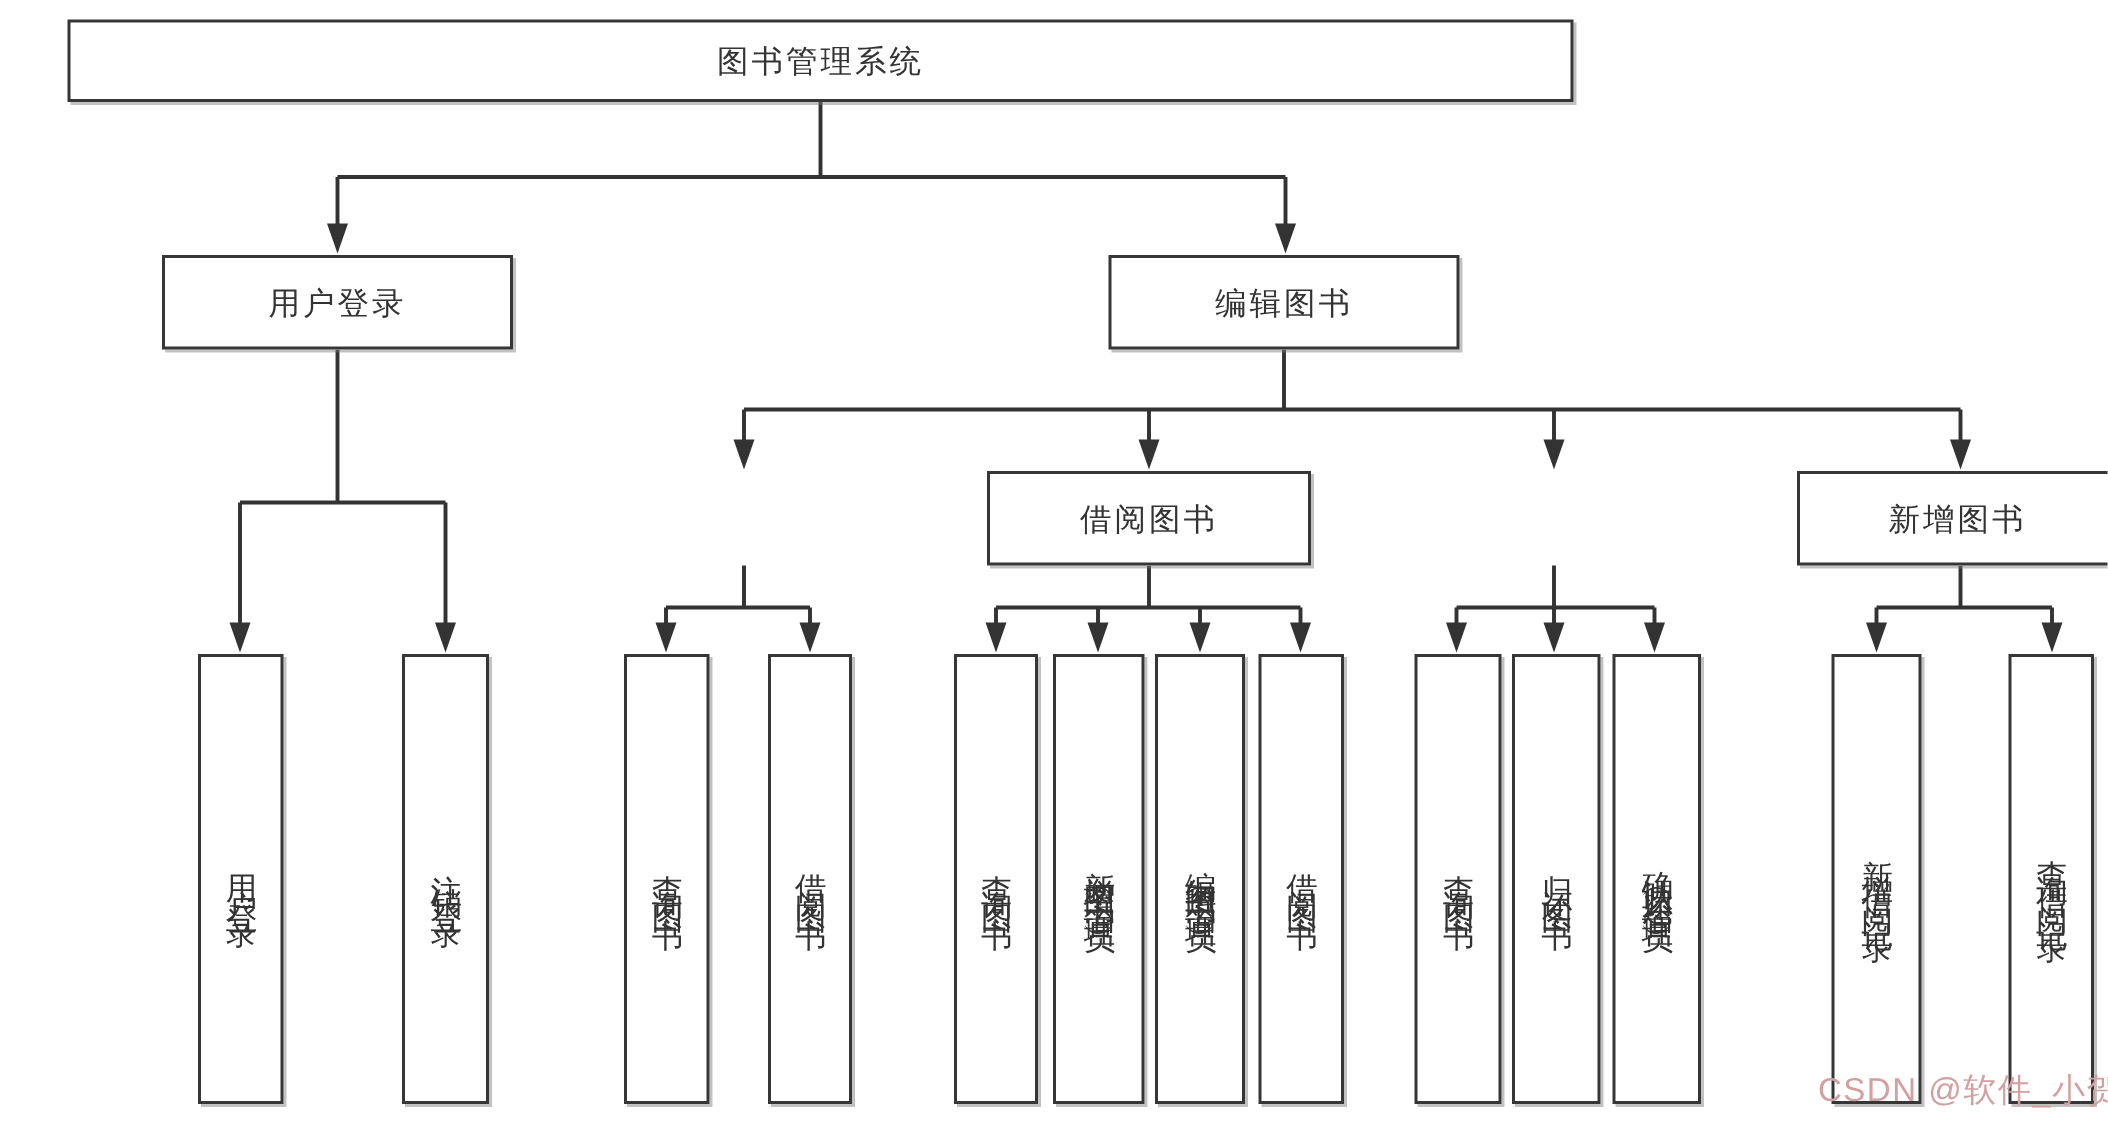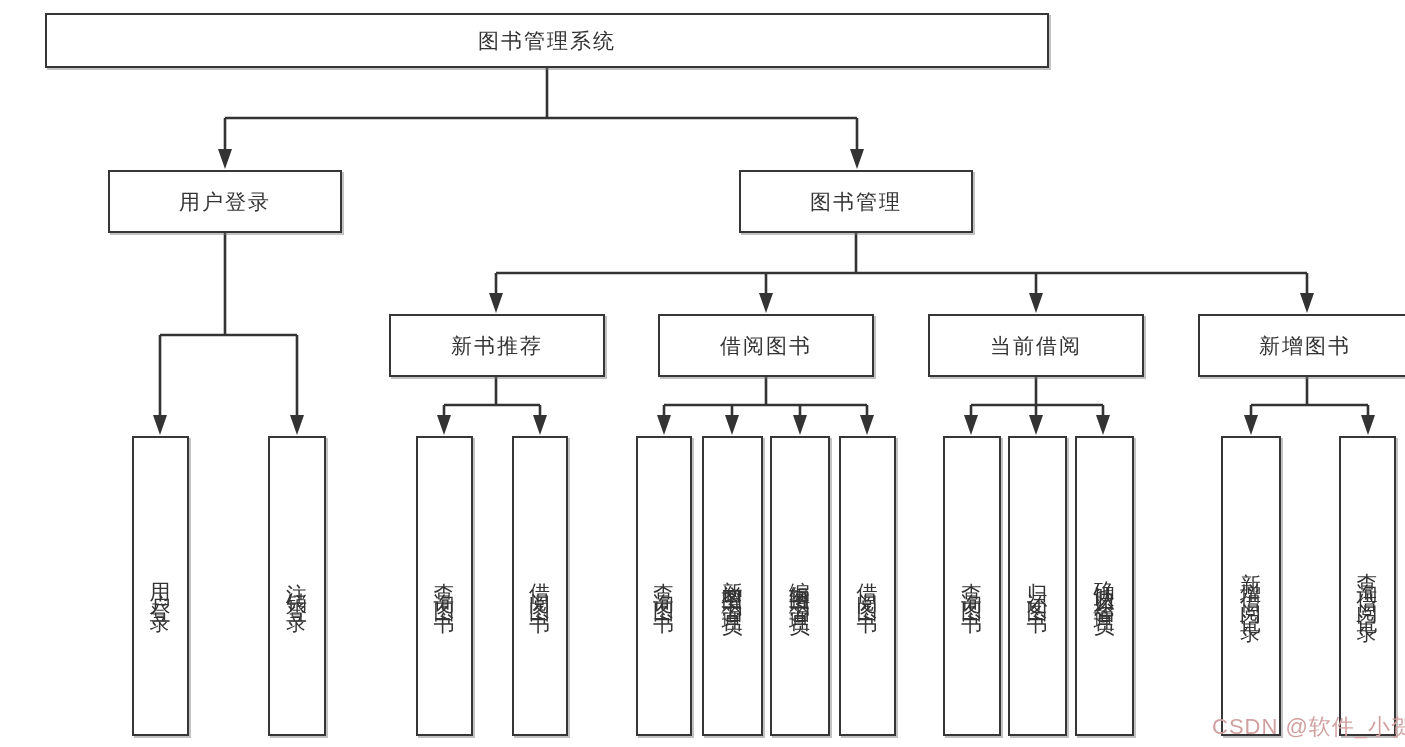--- a/index.html
+++ b/index.html
@@ -99,31 +99,25 @@
   </svg>
 
   <div class="node nh" style="left:19px;top:13px;width:1004px;height:55px">
     <span>图书管理系统</span>
   </div>
 
   <div class="node nh" style="left:82px;top:170px;width:234px;height:63px">
     <span>用户登录</span>
   </div>
   <div class="node nh" style="left:713px;top:170px;width:234px;height:63px">
-    <span>图书管理</span>
+    <span>编辑图书</span>
   </div>
 
-  <div class="node nh" style="left:363px;top:314px;width:216px;height:63px">
-    <span>新书推荐</span>
-  </div>
   <div class="node nh" style="left:632px;top:314px;width:216px;height:63px">
     <span>借阅图书</span>
-  </div>
-  <div class="node nh" style="left:902px;top:314px;width:216px;height:63px">
-    <span>当前借阅</span>
   </div>
   <div class="node nh" style="left:1172px;top:314px;width:214px;height:63px">
     <span>新增图书</span>
   </div>
 
   <div class="node nv" style="left:106px;width:57px">
     <span class="vt">用户登录</span>
   </div>
   <div class="node nv" style="left:242px;width:58px">
     <span class="vt">注销登录</span>

